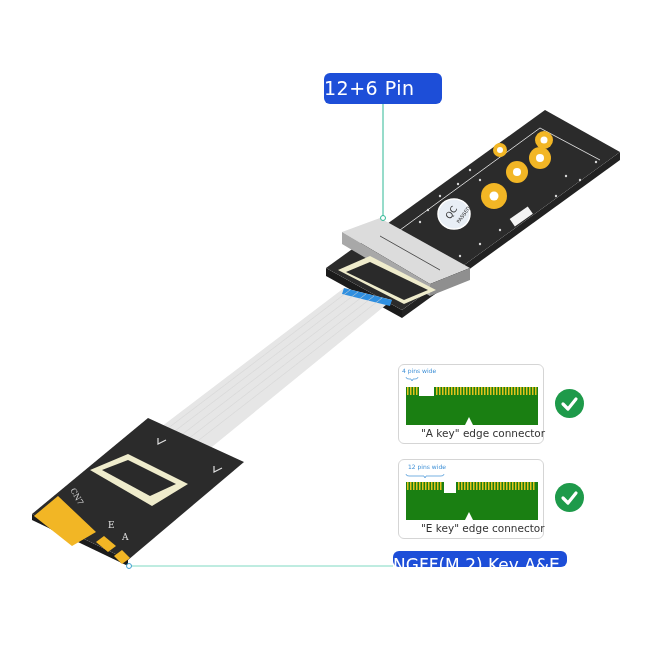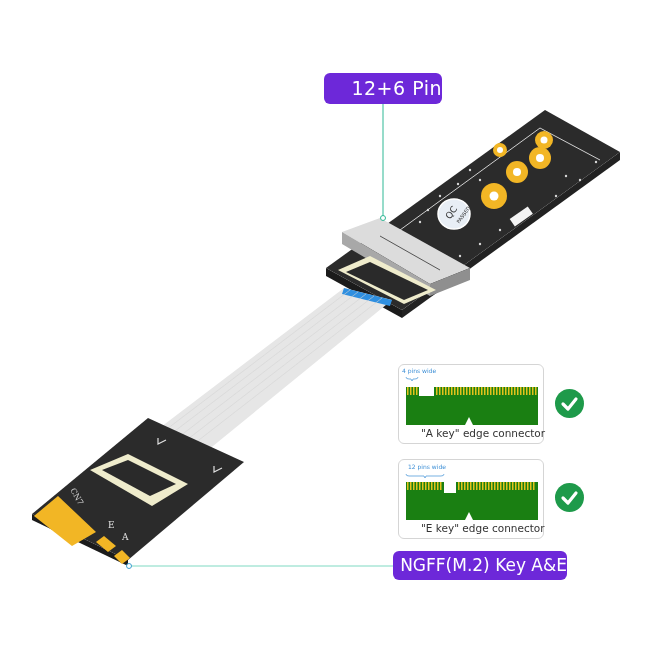--- a/index.html
+++ b/index.html
@@ -1,22 +1,22 @@
 <!DOCTYPE html>
 <html><head>
 <meta charset="utf-8">
 <style>
   html, body { margin:0; padding:0; background:#ffffff; }
   body { width:650px; height:650px; position:relative; overflow:hidden; font-family:"DejaVu Sans", sans-serif; }
   .callout {
-    position:absolute; background:#6d28d9; color:#fff; border-radius:6px;
-    font-family:"DejaVu Sans", sans-serif; white-space:nowrap; text-align:right;
+    position:absolute; background:#1d4ed8; color:#fff; border-radius:6px;
+    font-family:"DejaVu Sans", sans-serif; white-space:nowrap; text-align:left;
   }
   .callout-top { left:324px; top:73px; width:118px; height:31px; line-height:31px; font-size:19px; letter-spacing:0.5px; }
-  .callout-bottom { left:393px; top:551px; width:174px; height:29px; line-height:29px; font-size:17px; }
+  .callout-bottom { left:393px; top:551px; width:174px; height:16px; line-height:29px; font-size:17px; }
   .keycard {
     position:absolute; background:#fff; border:1px solid #d5d5d5; border-radius:6px;
   }
   .keycard .pins-label { position:absolute; font-size:6px; color:#3d8fd6; }
   .keycard .caption { position:absolute; font-size:10.5px; color:#333; font-family:"DejaVu Sans", sans-serif; white-space:nowrap; }
   .check {
     position:absolute; width:29px; height:29px; border-radius:50%; background:#1e9a4a;
   }
   svg { position:absolute; left:0; top:0; }
 </style>

